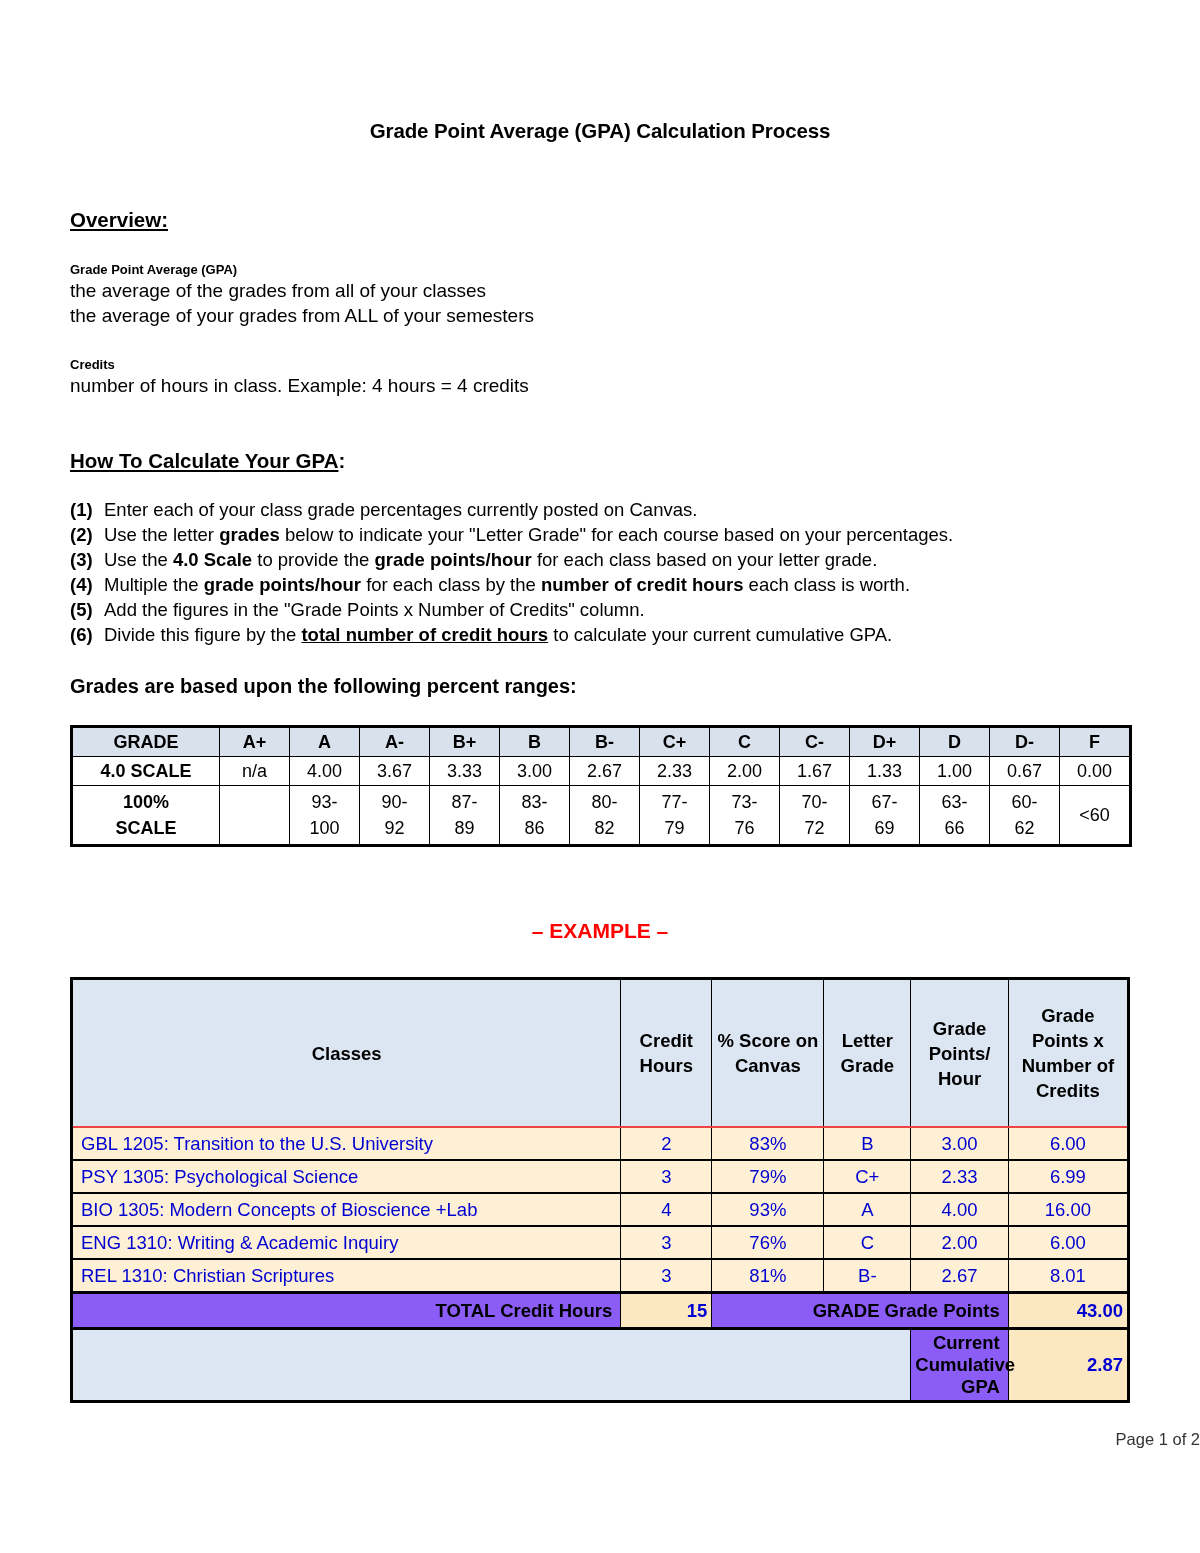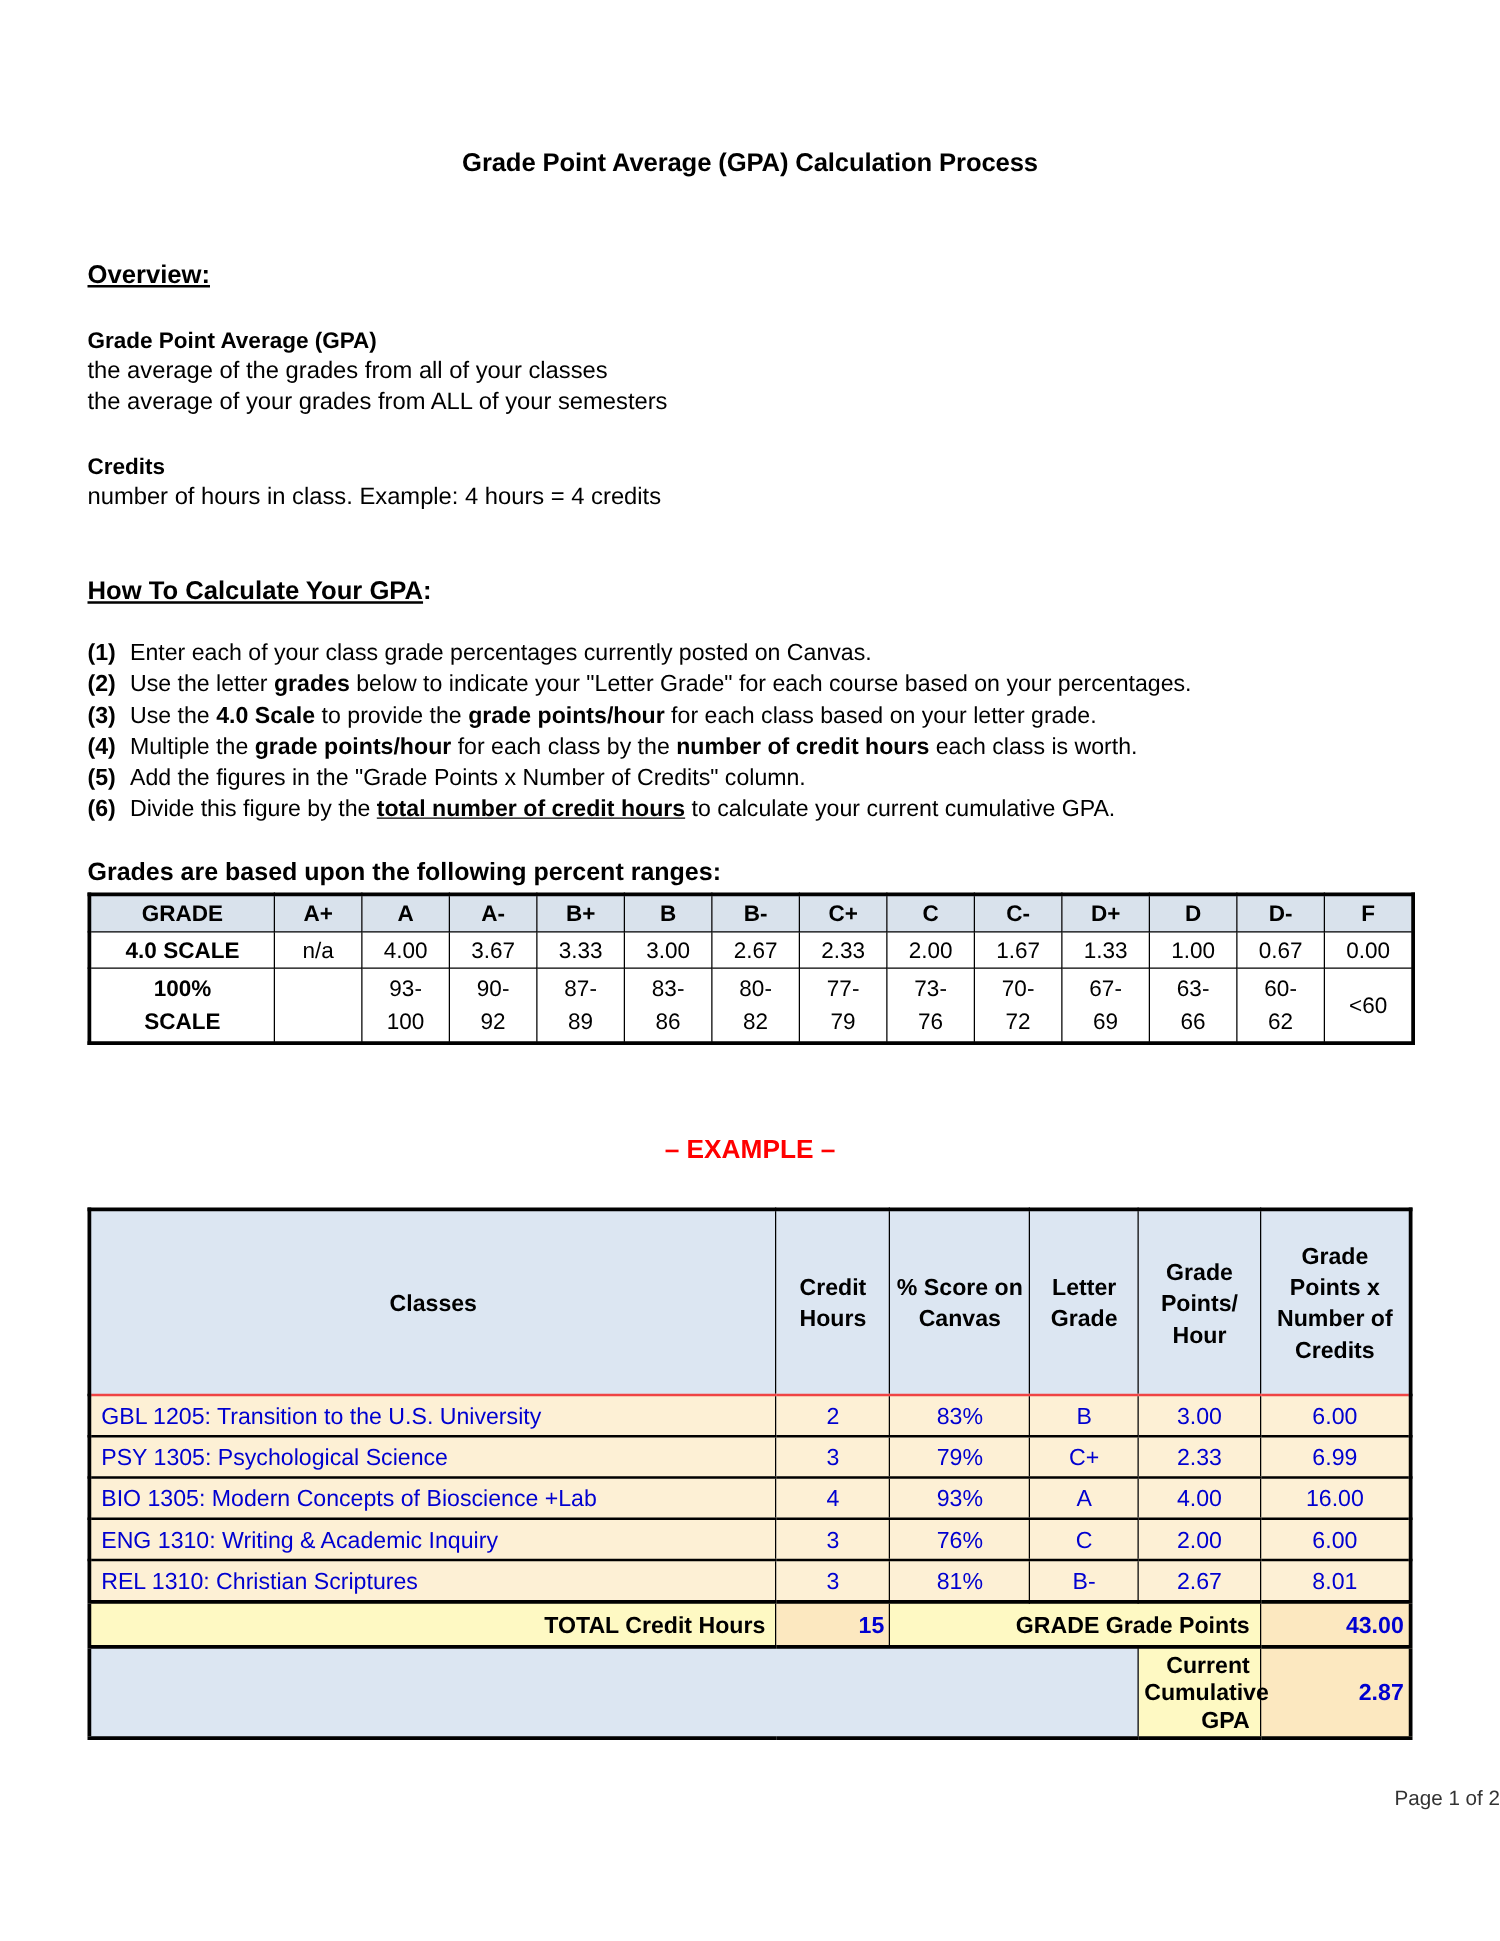--- a/index.html
+++ b/index.html
@@ -31,21 +31,21 @@
   }
   .section-head {
     font-size: 20.5px;
     font-weight: bold;
     margin-top: 65px;
   }
   .section-head .u {
     text-decoration: underline;
   }
   .term {
-    font-size: 18px;
+    font-size: 13px;
     font-weight: bold;
     margin-top: 30px;
   }
   .term-def {
     font-size: 19px;
     font-weight: normal;
     margin-top: 3px;
   }
   .howto {
     margin-top: 52px;
@@ -73,21 +73,21 @@
     font-size: 20px;
     font-weight: bold;
     margin-top: 28px;
   }
 
   
   table {
     border-collapse: collapse;
   }
   .grade-table {
-    margin-top: 4px;
+    margin-top: 27px;
     width: 1060px;
     table-layout: fixed;
     border: 3px solid #000;
   }
   .grade-table td {
     border: 1px solid #000;
     text-align: center;
     font-size: 18px;
     font-weight: bold;
     padding: 1px 0;
@@ -153,21 +153,21 @@
     border-bottom: 2px solid #000;
   }
   .ex-table tbody td.course {
     text-align: left;
     padding-left: 8px;
   }
   .ex-table tbody td.ctr {
     text-align: center;
   }
   .ex-table tr.total td {
-    background: #fef9c3;
+    background: #8b5cf6;
     color: #000000;
     font-weight: bold;
     text-align: right;
     padding-right: 8px;
     height: 29px;
     border-top: 3px solid #000;
     border-bottom: 3px solid #000;
   }
   .ex-table tr.total td.val {
     background: #fce8c0;

